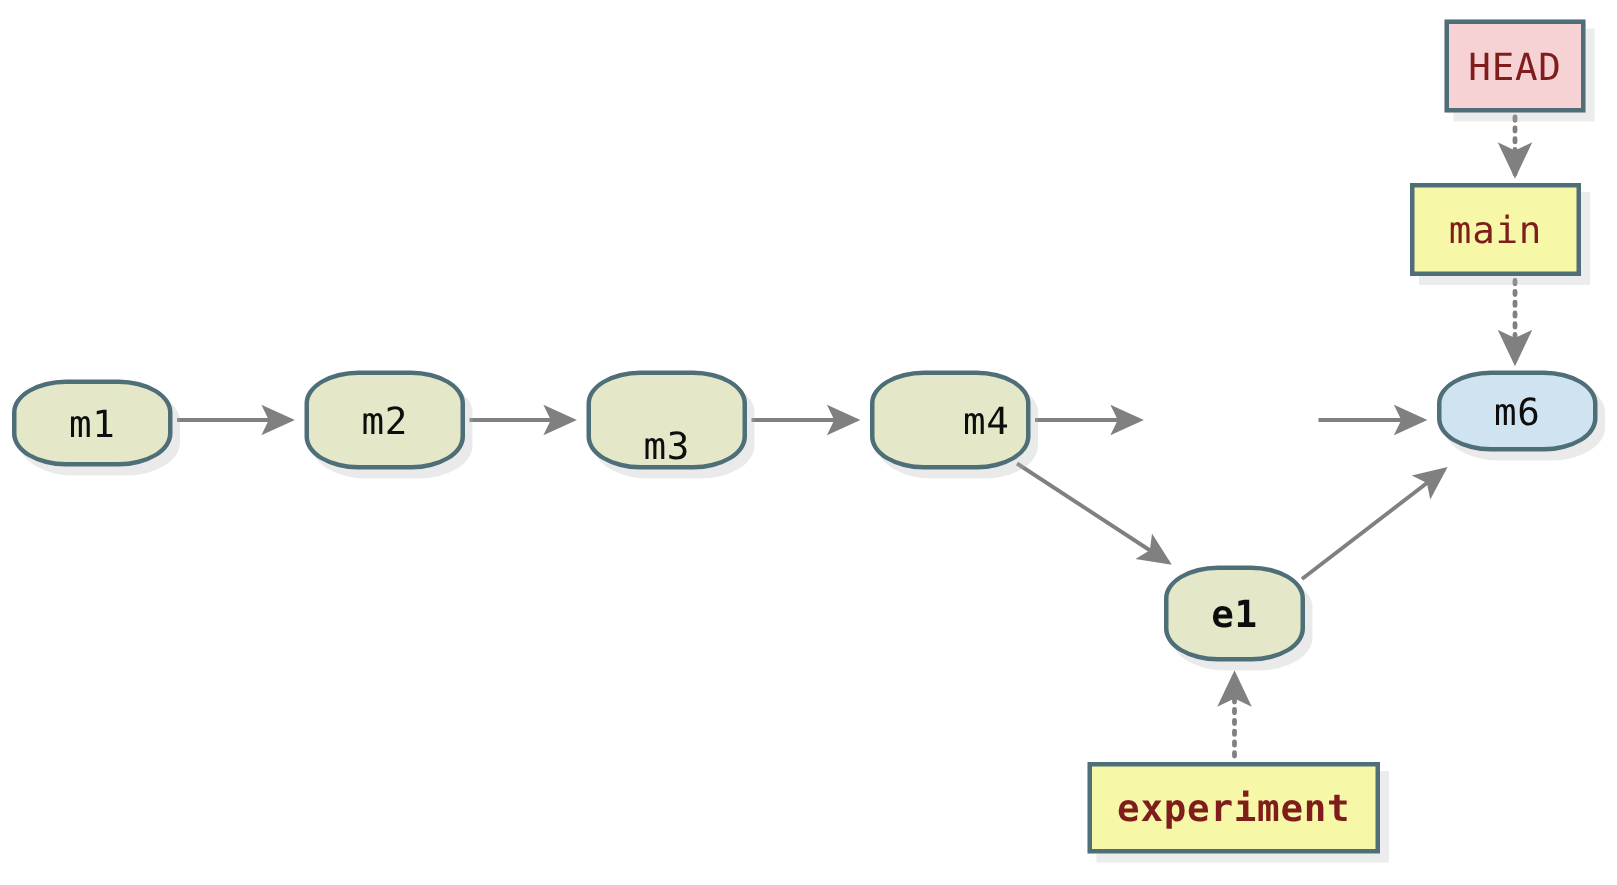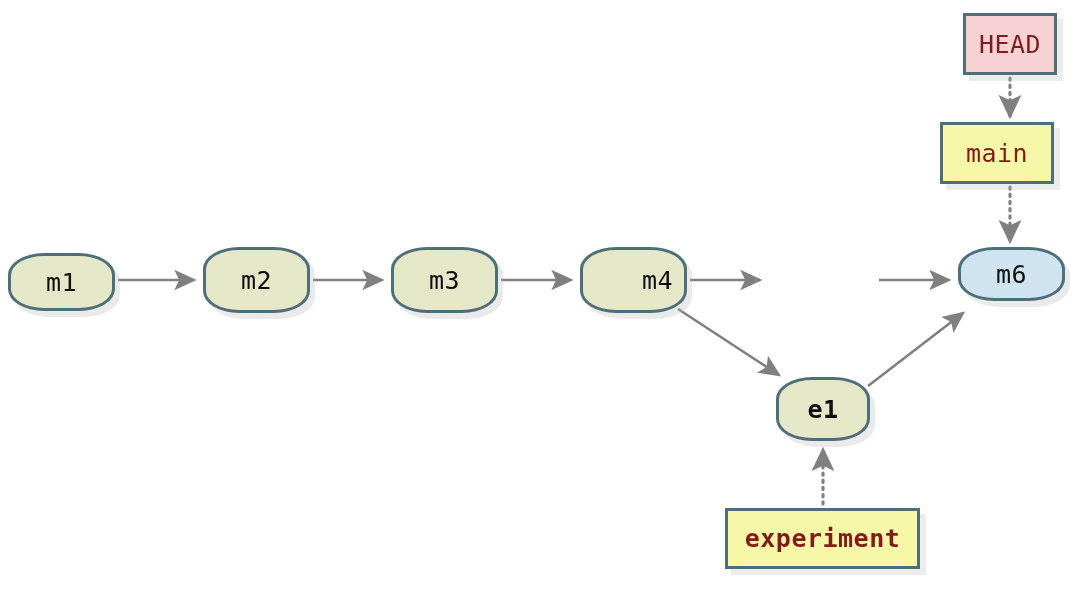--- a/index.html
+++ b/index.html
@@ -103,21 +103,21 @@
   </svg>
 
   <div class="commit" style="left:8px;  top:237px; width:107px; height:58px;margin-top:16px;">
     <span>m1</span>
   </div>
 
   <div class="commit" style="left:203px; top:247px; width:107px; height:66px;">
     <span>m2</span>
   </div>
 
-  <div class="commit" style="left:391px; top:247px; width:107px; height:66px;">
+  <div class="commit" style="left:391px; top:247px; width:107px; height:66px;align-items:flex-end;">
     <span>m3</span>
   </div>
 
   <div class="commit" style="left:580px; top:247px; width:107px; height:66px;padding-left:48px;">
     <span>m4</span>
   </div>
 
 
   <div class="commit current" style="left:958px; top:247px; width:107px; height:54px;">
     <span>m6</span>

